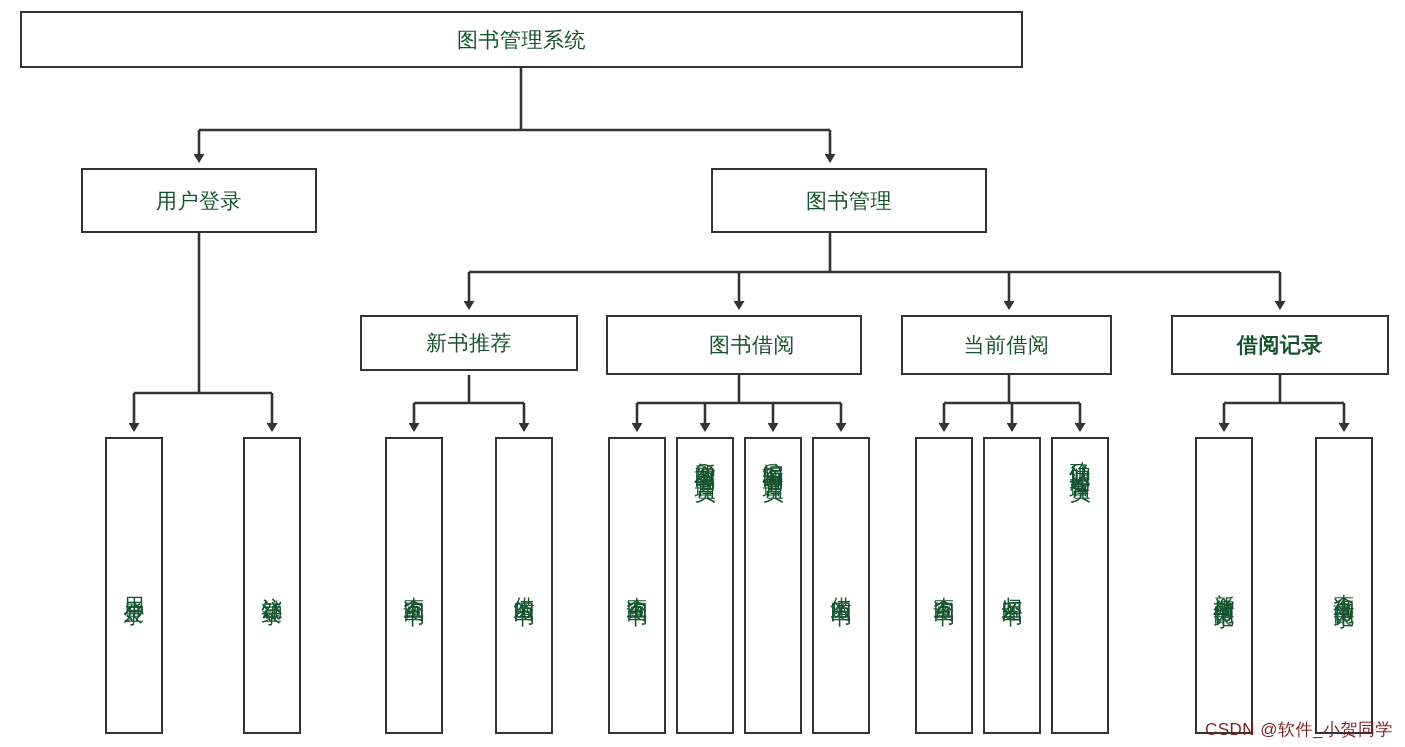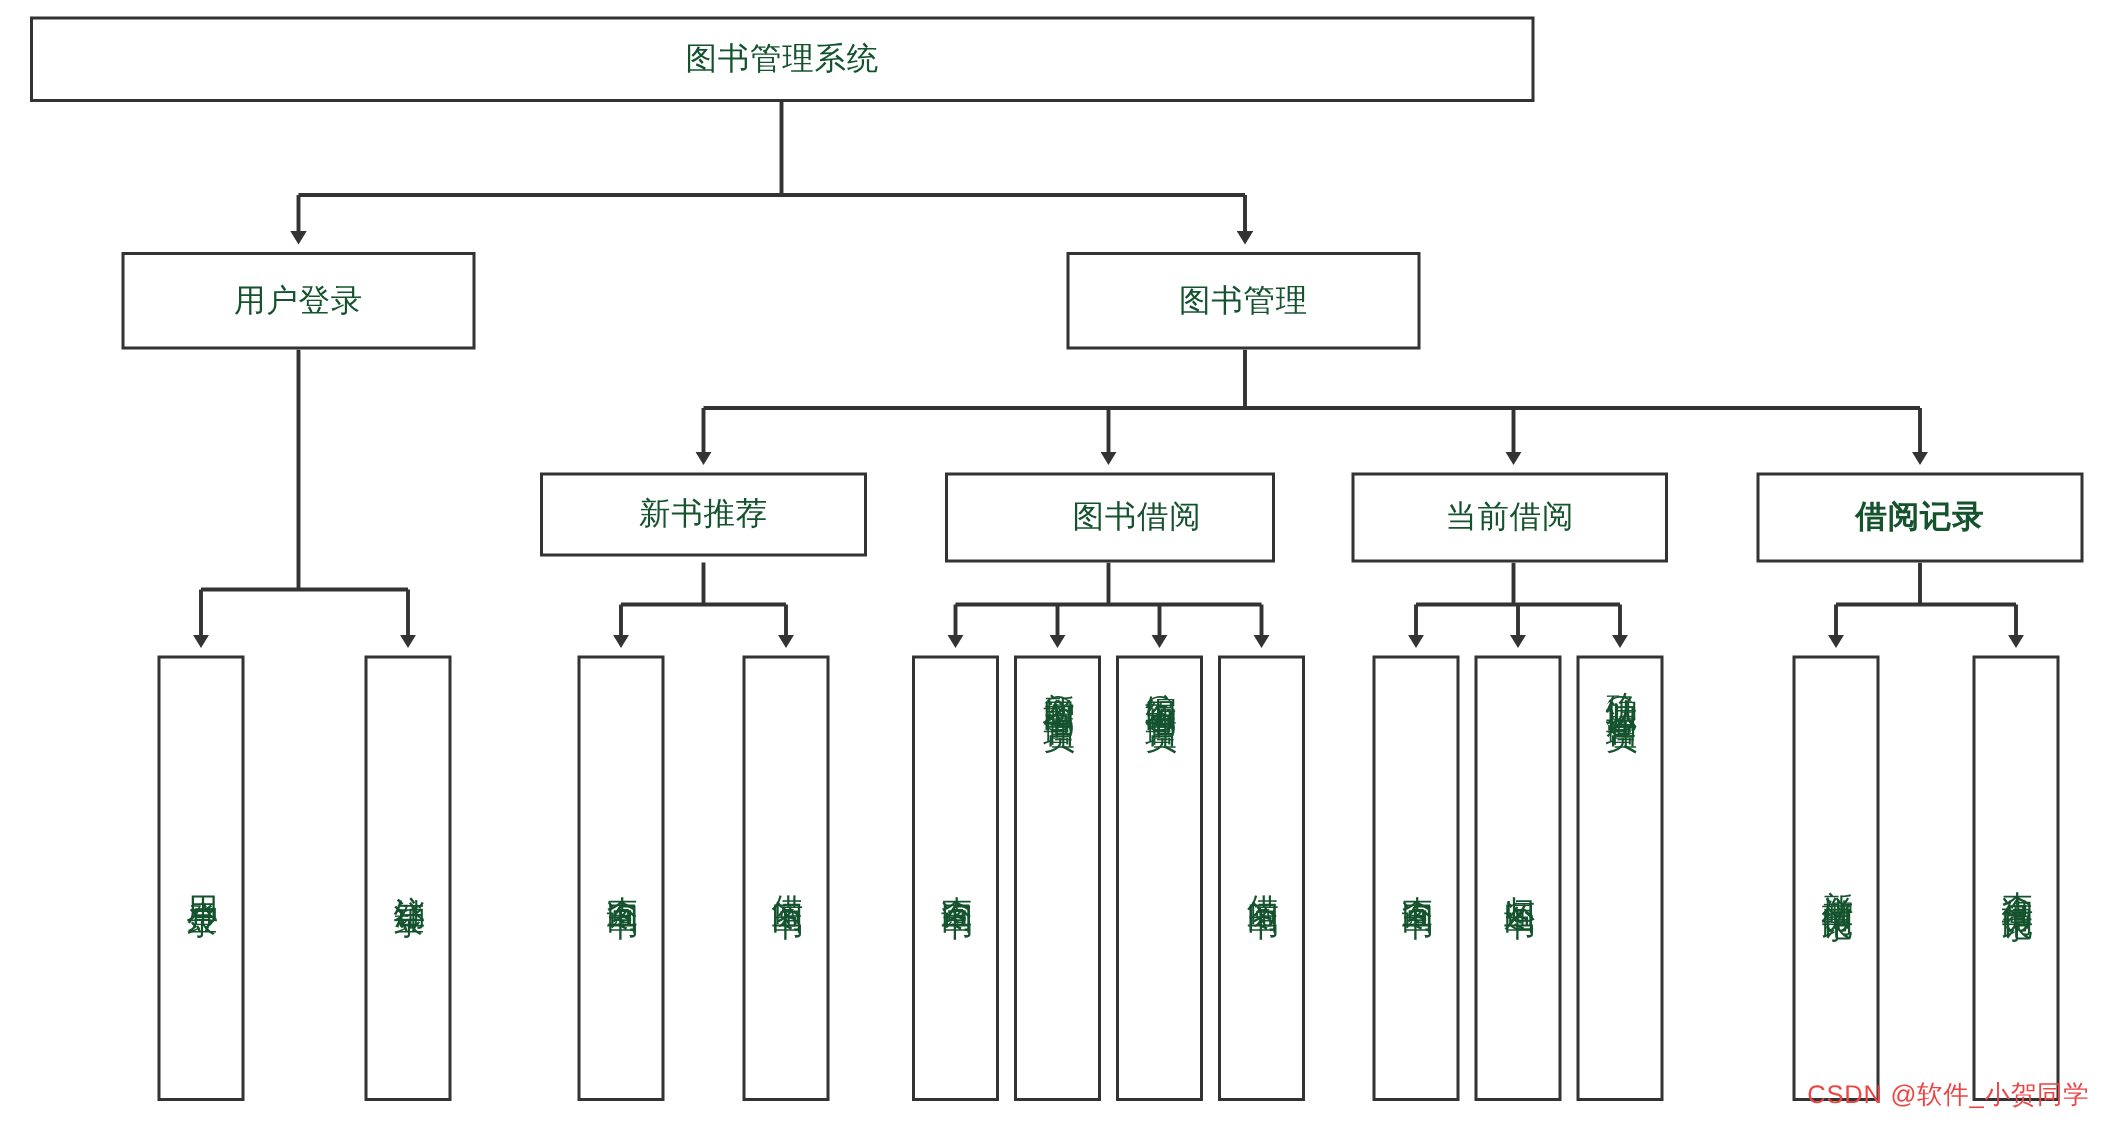--- a/index.html
+++ b/index.html
@@ -60,21 +60,21 @@
   }
   .vwrap.center {
     align-items: center;
     padding-top: 0;
   }
   #watermark {
     position: absolute;
     right: 12px;
     bottom: 6px;
     font-size: 17px;
-    color: #ef4444;
+    color: #7f1d1d;
     letter-spacing: 0.5px;
     white-space: nowrap;
     user-select: none;
   }
 </style>
 </head>
 <body>
 
 <div id="canvas">
 
@@ -128,28 +128,28 @@
     </g>
   </svg>
 
   <div class="node horiz" style="left:20px; top:11px; width:1003px; height:57px;">
     <span>图书管理系统</span>
   </div>
 
   <div class="node horiz" style="left:81px; top:168px; width:236px; height:65px;">
     <span>用户登录</span>
   </div>
-  <div class="node horiz" style="left:711px; top:168px; width:236px; height:65px;">
+  <div class="node horiz" style="left:711px; top:168px; width:276px; height:65px;">
     <span>图书管理</span>
   </div>
 
   <div class="node horiz" style="left:360px; top:315px; width:218px; height:56px;">
     <span>新书推荐</span>
   </div>
-  <div class="node horiz" style="left:630px; top:315px; width:220px; height:60px;padding-left:36px;">
+  <div class="node horiz" style="left:606px; top:315px; width:256px; height:60px;padding-left:36px;">
     <span>图书借阅</span>
   </div>
   <div class="node horiz" style="left:901px; top:315px; width:211px; height:60px;">
     <span>当前借阅</span>
   </div>
   <div class="node horiz" style="left:1171px; top:315px; width:218px; height:60px;font-weight:bold;">
     <span>借阅记录</span>
   </div>
 
   <div class="node vert" style="left:105px; top:437px; width:58px; height:297px;">

